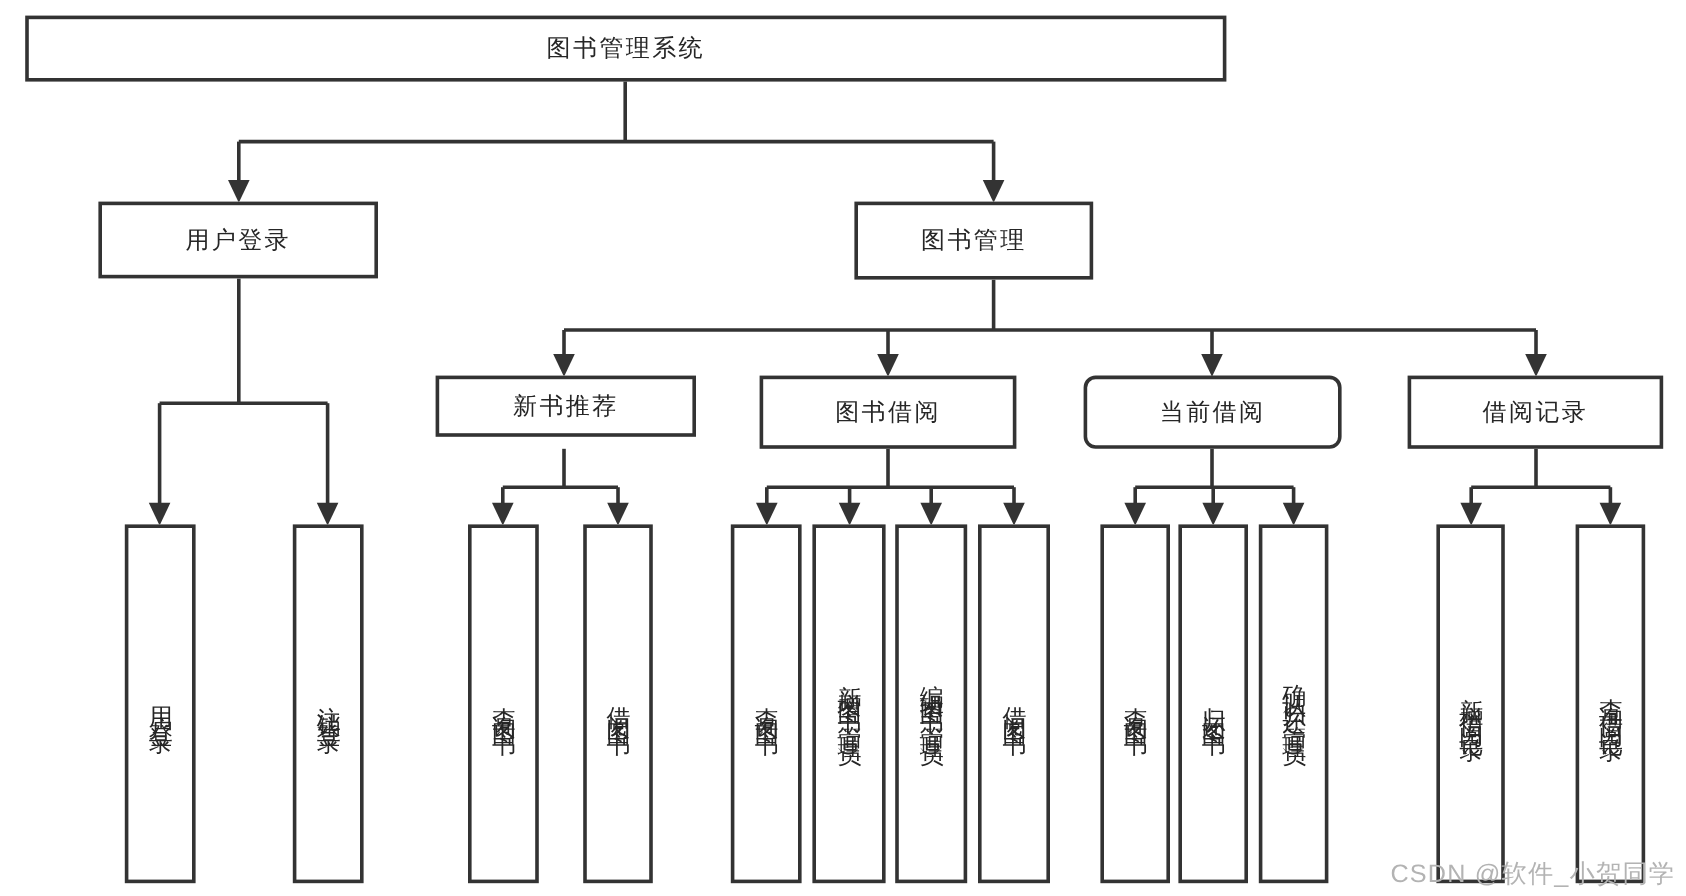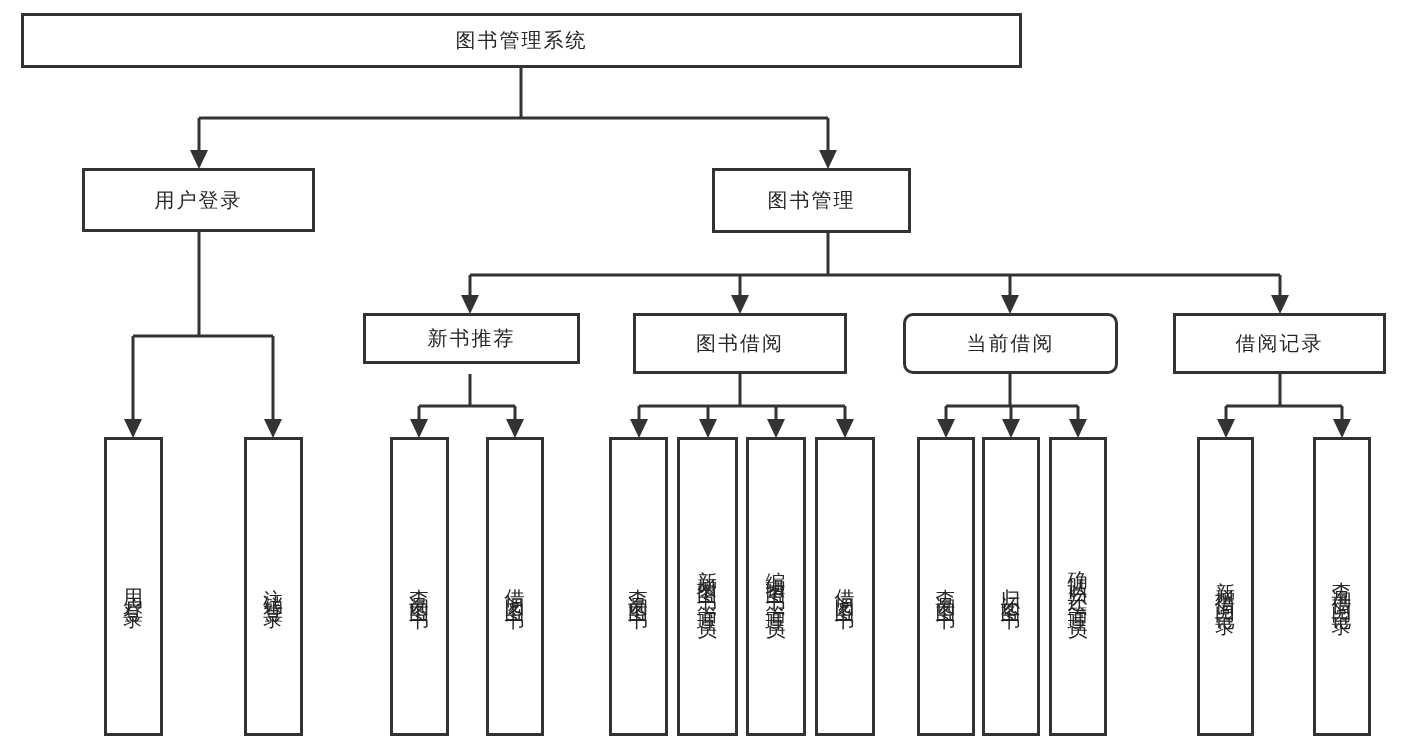--- a/index.html
+++ b/index.html
@@ -160,14 +160,15 @@
   <div class="node vnode" style="left:746px; width:60px;">编辑图书（管理员）</div>
   <div class="node vnode" style="left:815px; width:60px;">借阅图书</div>
 
   <div class="node vnode" style="left:917px; width:58px;">查询图书</div>
   <div class="node vnode" style="left:982px; width:58px;">归还图书</div>
   <div class="node vnode" style="left:1049px; width:58px;">确认归还（管理员）</div>
 
   <div class="node vnode" style="left:1197px; width:57px;">新增借阅记录</div>
   <div class="node vnode" style="left:1313px; width:58px;">查询借阅记录</div>
 
+  <div id="watermark">CSDN @软件_小贺同学</div>
 
 </div>
 
 </body></html>

